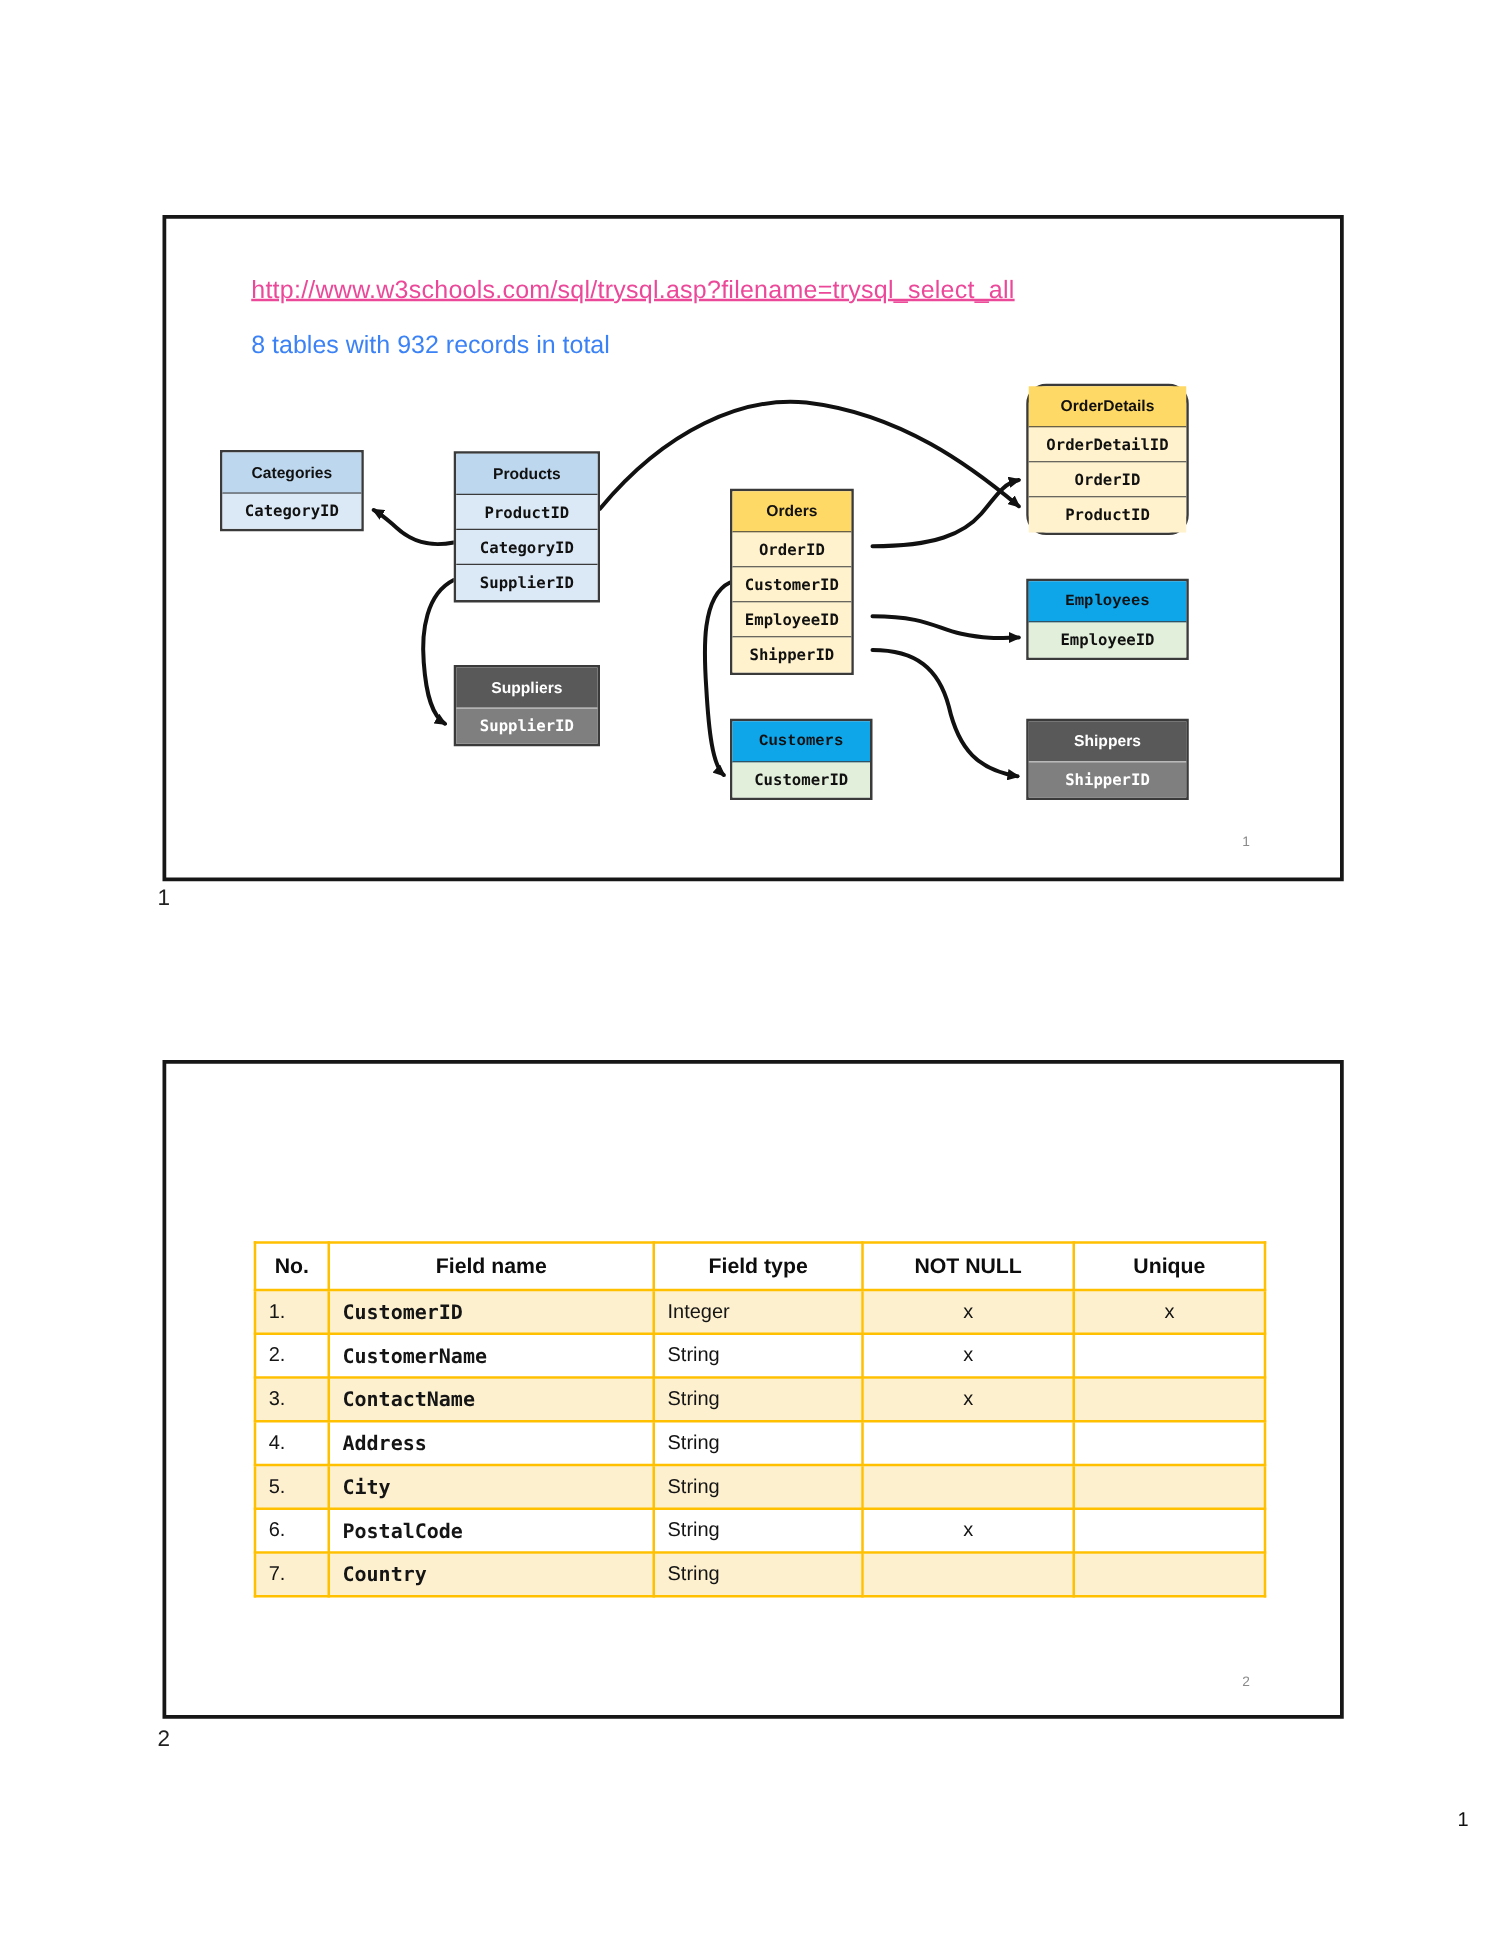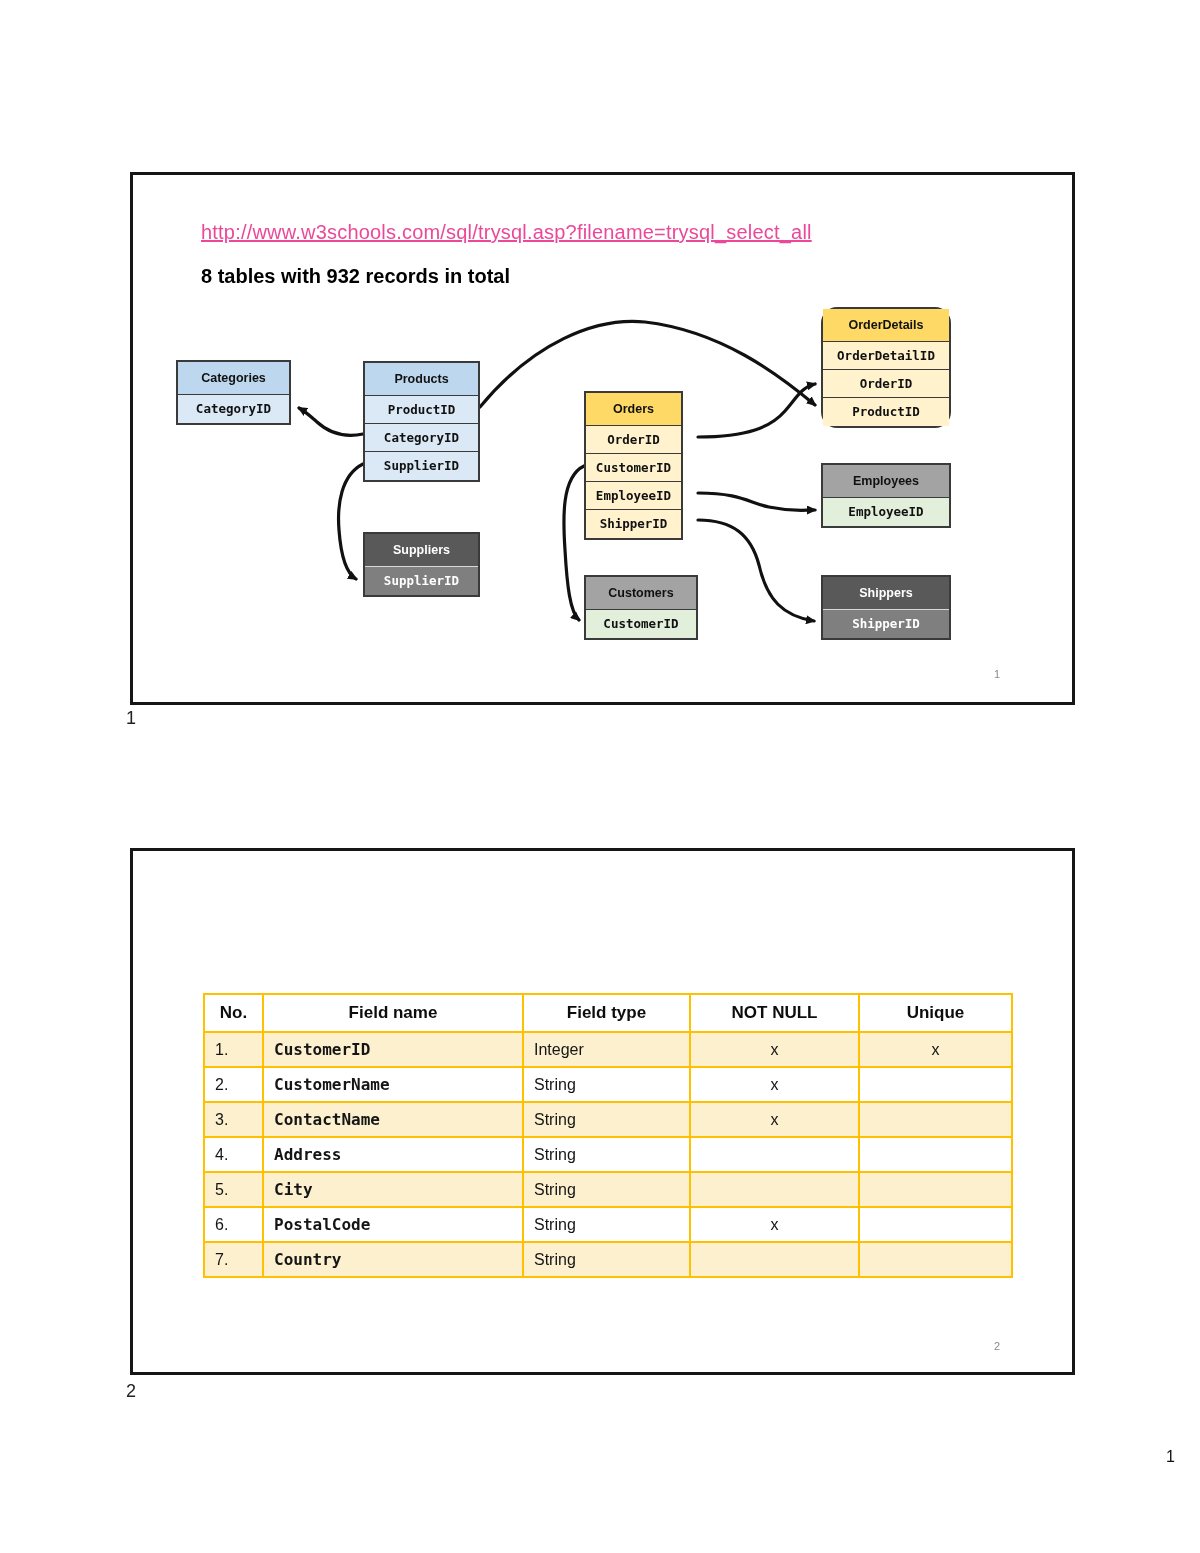--- a/index.html
+++ b/index.html
@@ -17,21 +17,21 @@
   #slide2 { top:848px; height:527px; }
 
   
   .link-line {
     position:absolute; left:68px; top:46px;
     font-size:20px; color:#ec4899; text-decoration:underline;
     letter-spacing:0.2px; cursor:pointer;
   }
   .subtitle {
     position:absolute; left:68px; top:90px;
-    font-size:20px; color:#000000;font-weight:bold;
+    font-size:20px; color:#3b82f6;
   }
   .diagram-svg { position:absolute; left:0; top:0; width:945px; height:533px; pointer-events:none; }
 
   .entity {
     position:absolute; border:2px solid #3a3a3a; background:#fff;
     text-align:center;
   }
   .entity-header {
     height:33px; line-height:33px; font-weight:bold; font-size:12.5px;
     border-bottom:1px solid #3a3a3a; color:#111;
@@ -40,21 +40,21 @@
     height:28px; line-height:28px;
     font-family:"DejaVu Sans Mono", monospace; font-weight:bold; font-size:12.5px;
     color:#111; border-bottom:1px solid #3a3a3a;
   }
   .entity .entity-row:last-child { border-bottom:none; }
 
   .scheme-blue  .entity-header { background:#bdd7ee; }
   .scheme-blue  .entity-row    { background:#dbe9f6; }
   .scheme-gold  .entity-header { background:#ffd966; }
   .scheme-gold  .entity-row    { background:#fff2cc; }
-  .scheme-green .entity-header { background:#a3a3a3; }
+  .scheme-green .entity-header { background:#0ea5e9;font-family:Liberation Mono, monospace; }
   .scheme-green .entity-row    { background:#e2efda; }
   .scheme-dark  .entity-header { background:#595959; color:#fff; border-bottom-color:#d9d9d9; }
   .scheme-dark  .entity-row    { background:#7f7f7f; color:#fff; }
 
   .slide-pagenum {
     position:absolute; right:72px; font-size:11px; color:#8a8a8a;
   }
   #slide1 .slide-pagenum { bottom:22px; }
   #slide2 .slide-pagenum { bottom:20px; }
 

